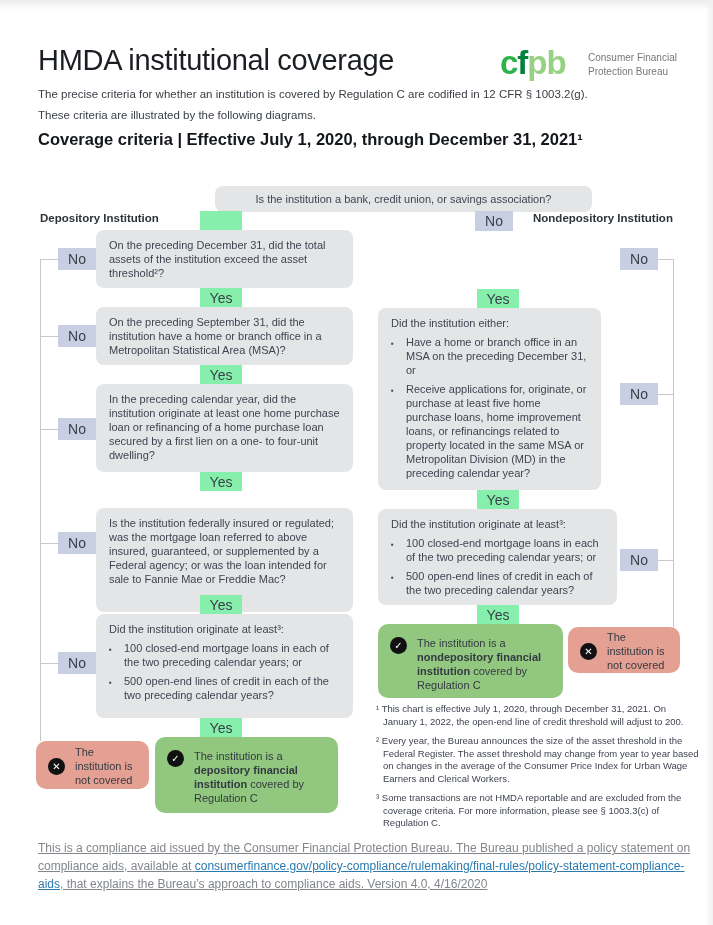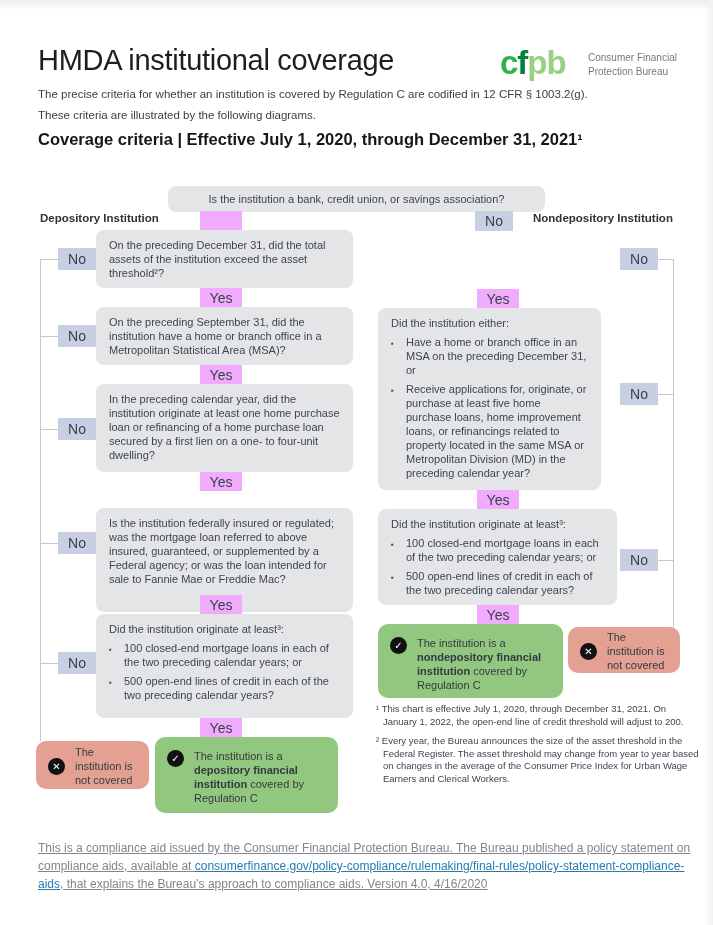--- a/index.html
+++ b/index.html
@@ -23,24 +23,24 @@
   .logo-org { position:absolute; left:588px; top:51px; font-size:10px; color:#75787b;
     line-height:1.35; }
   .intro { position:absolute; left:38px; top:84px; width:655px; font-size:11.5px;
     color:#3b4046; line-height:1.85; white-space:pre-line; }
   .section-heading { position:absolute; left:38px; top:130px; font-size:16.5px;
     font-weight:700; color:#14171c; }
 
   
   .qbox { position:absolute; background:#e4e5e7; border-radius:8px;
     padding:8px 13px; font-size:11px; line-height:14px; color:#3f4450; }
-  .qbox.centered { display:flex; align-items:center; justify-content:center; text-align:right; }
+  .qbox.centered { display:flex; align-items:center; justify-content:center; text-align:right;margin-left:47px; }
   .tag { position:absolute; font-size:14px; color:#3a3f48; display:flex;
     align-items:center; justify-content:center; }
-  .tag.yes { background:#f0abfc; }
+  .tag.yes { background:#86efac; }
   .tag.no  { background:#c9cfe3; }
   .branch-label { position:absolute; font-size:11.5px; font-weight:700; color:#2e3338; }
   .rail { position:absolute; background:#c7c8ca; }
   .bullet { display:flex; margin-top:5px; }
   .bullet .bm { width:15px; font-size:8px; padding-top:2px; }
   .bullet .bt { flex:1; }
   .result { position:absolute; border-radius:10px; display:flex; align-items:flex-start;
     padding:12px 12px 10px 12px; font-size:11px; line-height:14px; color:#343a42; }
   .result.green { background:#92c77f; }
   .result.red   { background:#e4a092; align-items:center; }
@@ -165,16 +165,17 @@
     <span><span>The institution is a </span><b>nondepository financial institution</b><span> covered by Regulation C</span></span>
   </div>
   <div class="result red" style="left:568px; top:627px; width:112px; height:46px;">
     <span class="badge">✕</span>
     <span>The institution is not covered</span>
   </div>
 
   <div class="footnotes">
     <div class="footnote">¹ This chart is effective July 1, 2020, through December 31, 2021. On January 1, 2022, the open-end line of credit threshold will adjust to 200.</div>
     <div class="footnote">² Every year, the Bureau announces the size of the asset threshold in the Federal Register. The asset threshold may change from year to year based on changes in the average of the Consumer Price Index for Urban Wage Earners and Clerical Workers.</div>
+    <div class="footnote">³ Some transactions are not HMDA reportable and are excluded from the coverage criteria. For more information, please see § 1003.3(c) of Regulation C.</div>
   </div>
 
   <div class="footer"><span>This is a compliance aid issued by the Consumer Financial Protection Bureau. The Bureau published a policy statement on compliance aids, available at </span><a href="#">consumerfinance.gov/policy-compliance/rulemaking/final-rules/policy-statement-compliance-aids</a><span>, that explains the Bureau’s approach to compliance aids. Version 4.0, 4/16/2020</span></div>
 </div>
 
 </body></html>

